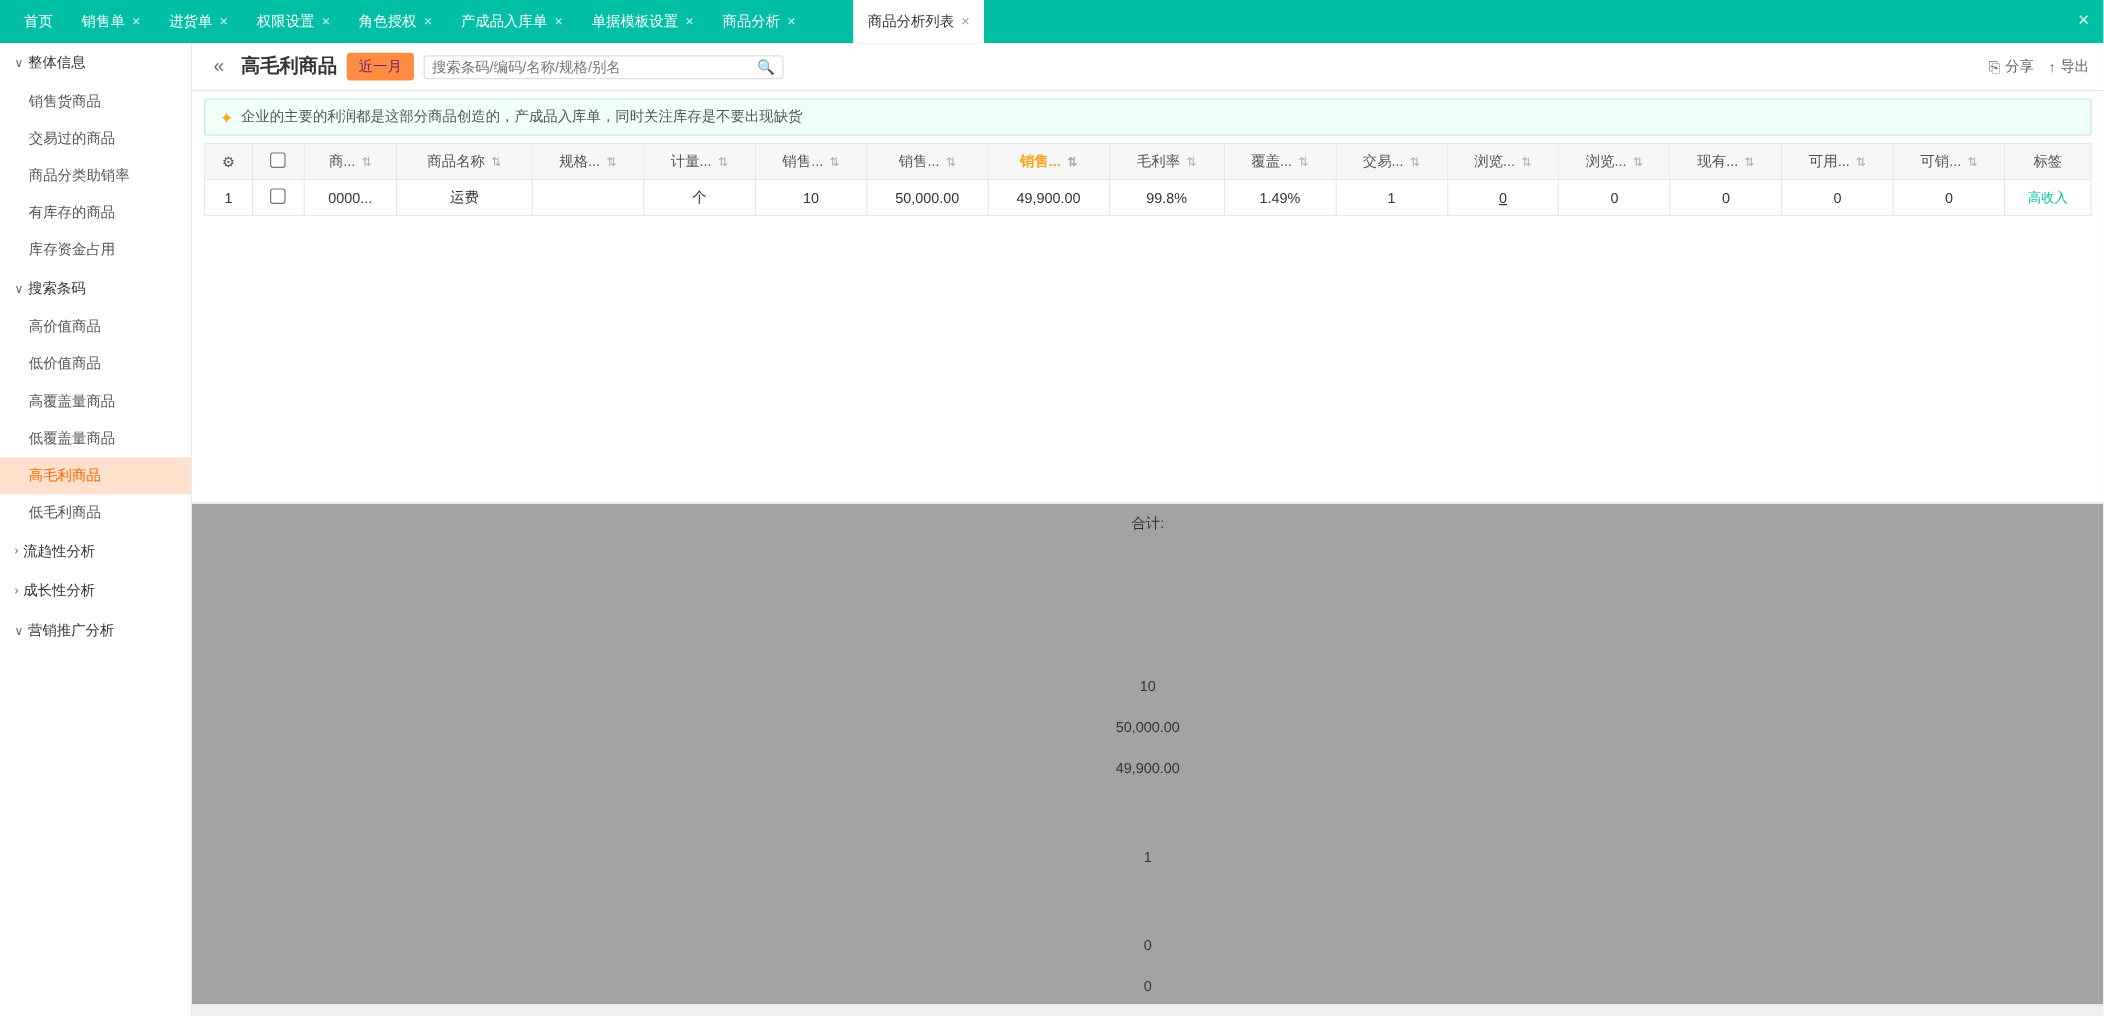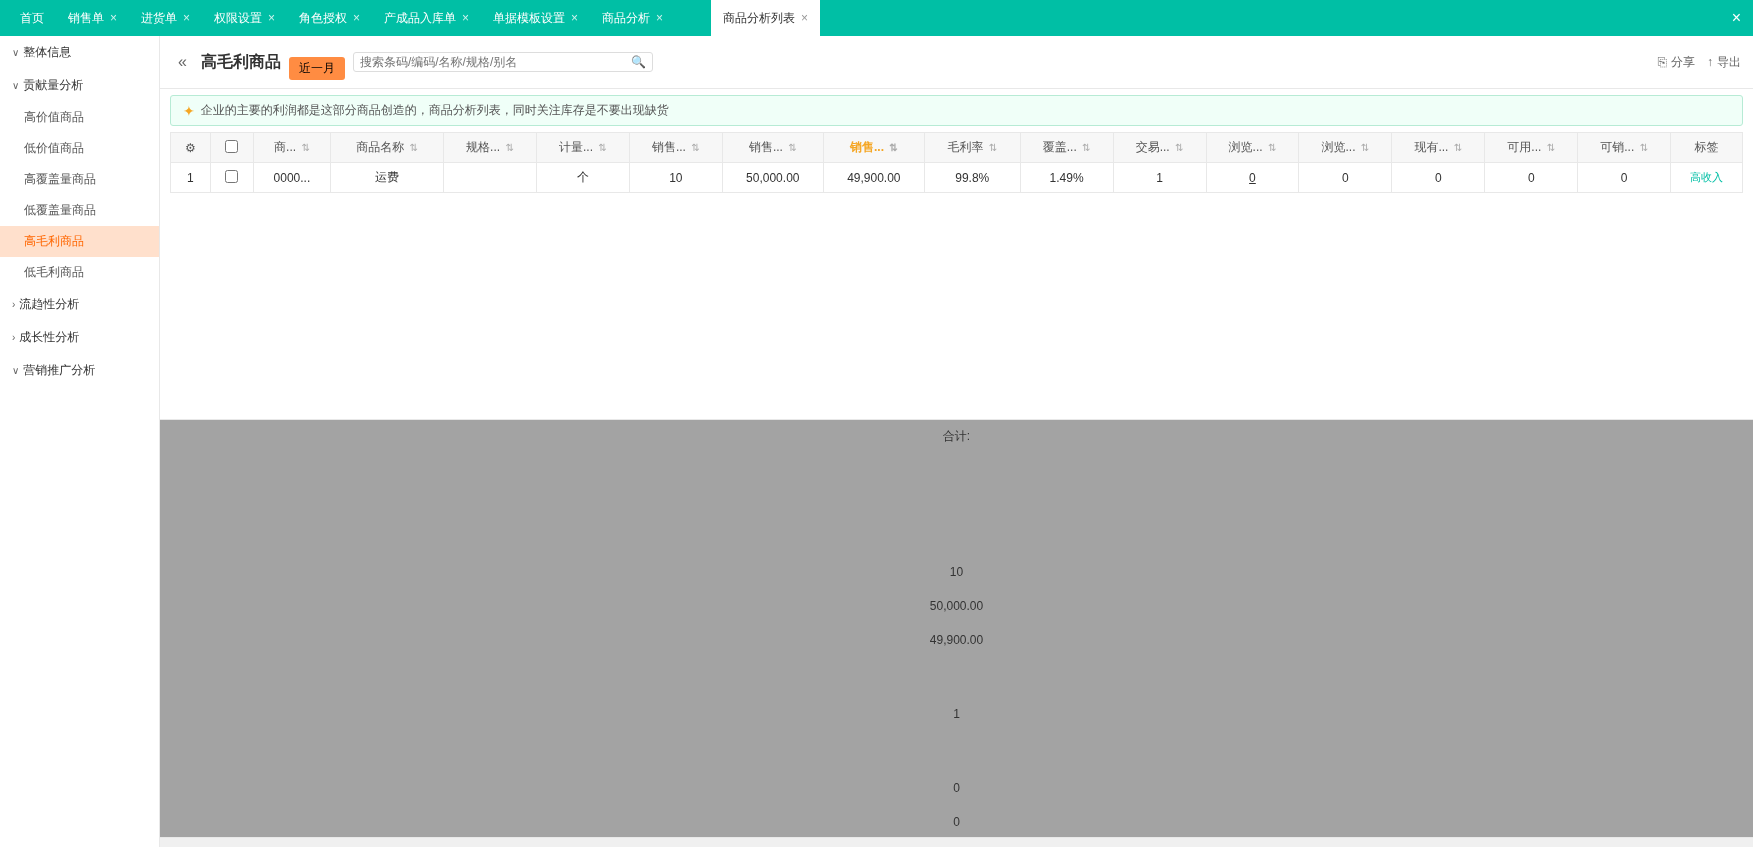--- a/index.html
+++ b/index.html
@@ -105,27 +105,26 @@
       font-size: 16px;
       padding: 2px 6px;
     }
     .content-title {
       font-size: 16px;
       font-weight: bold;
       color: #333;
     }
     .date-filter-btn {
       background: #ff8c42;
-      color: #000000;
+      color: #701a75;
       border: none;
       border-radius: 3px;
       padding: 3px 10px;
       cursor: pointer;
       font-size: 12px;
-      margin-top: 13px;
     }
     .search-input-wrap {
       display: flex;
       align-items: center;
       border: 1px solid #ddd;
       border-radius: 3px;
       padding: 2px 6px;
       flex: 1;
       max-width: 300px;
     }
@@ -270,24 +269,41 @@
 </div>
 
 <div class="main-layout">
 
   <div class="sidebar">
 
     <div class="sidebar-group-header">
       <span class="arrow">∨</span>
       <span>整体信息</span>
     </div>
+    <div>
+      <div class="sidebar-item">
+        <span>销售货商品</span>
+      </div>
+      <div class="sidebar-item">
+        <span>交易过的商品</span>
+      </div>
+      <div class="sidebar-item">
+        <span>商品分类助销率</span>
+      </div>
+      <div class="sidebar-item">
+        <span>有库存的商品</span>
+      </div>
+      <div class="sidebar-item">
+        <span>库存资金占用</span>
+      </div>
+    </div>
 
     <div class="sidebar-group-header">
       <span class="arrow">∨</span>
-      <span>贡献量分析</span>
+      <span>搜索条码</span>
     </div>
     <div>
       <div class="sidebar-item">
         <span>高价值商品</span>
       </div>
       <div class="sidebar-item">
         <span>低价值商品</span>
       </div>
       <div class="sidebar-item">
         <span>高覆盖量商品</span>
@@ -336,21 +352,21 @@
         </div>
         <div class="action-btn">
           <span>↑</span>
           <span>导出</span>
         </div>
       </div>
     </div>
 
     <div class="notice-bar">
       <span class="notice-icon">✦</span>
-      <span>企业的主要的利润都是这部分商品创造的，商品分析列表，同时关注库存是不要出现缺货</span>
+      <span>企业的主要的利润都是这部分商品创造的，产成品入库单，同时关注库存是不要出现缺货</span>
     </div>
 
     <div class="table-wrap">
       <table>
         <thead>
           <tr>
             <th>⚙</th>
             <th><input type="checkbox" style=""></th>
             <th>商... <span class="sort-icon">⇅</span></th>
             <th>商品名称 <span class="sort-icon">⇅</span></th>

